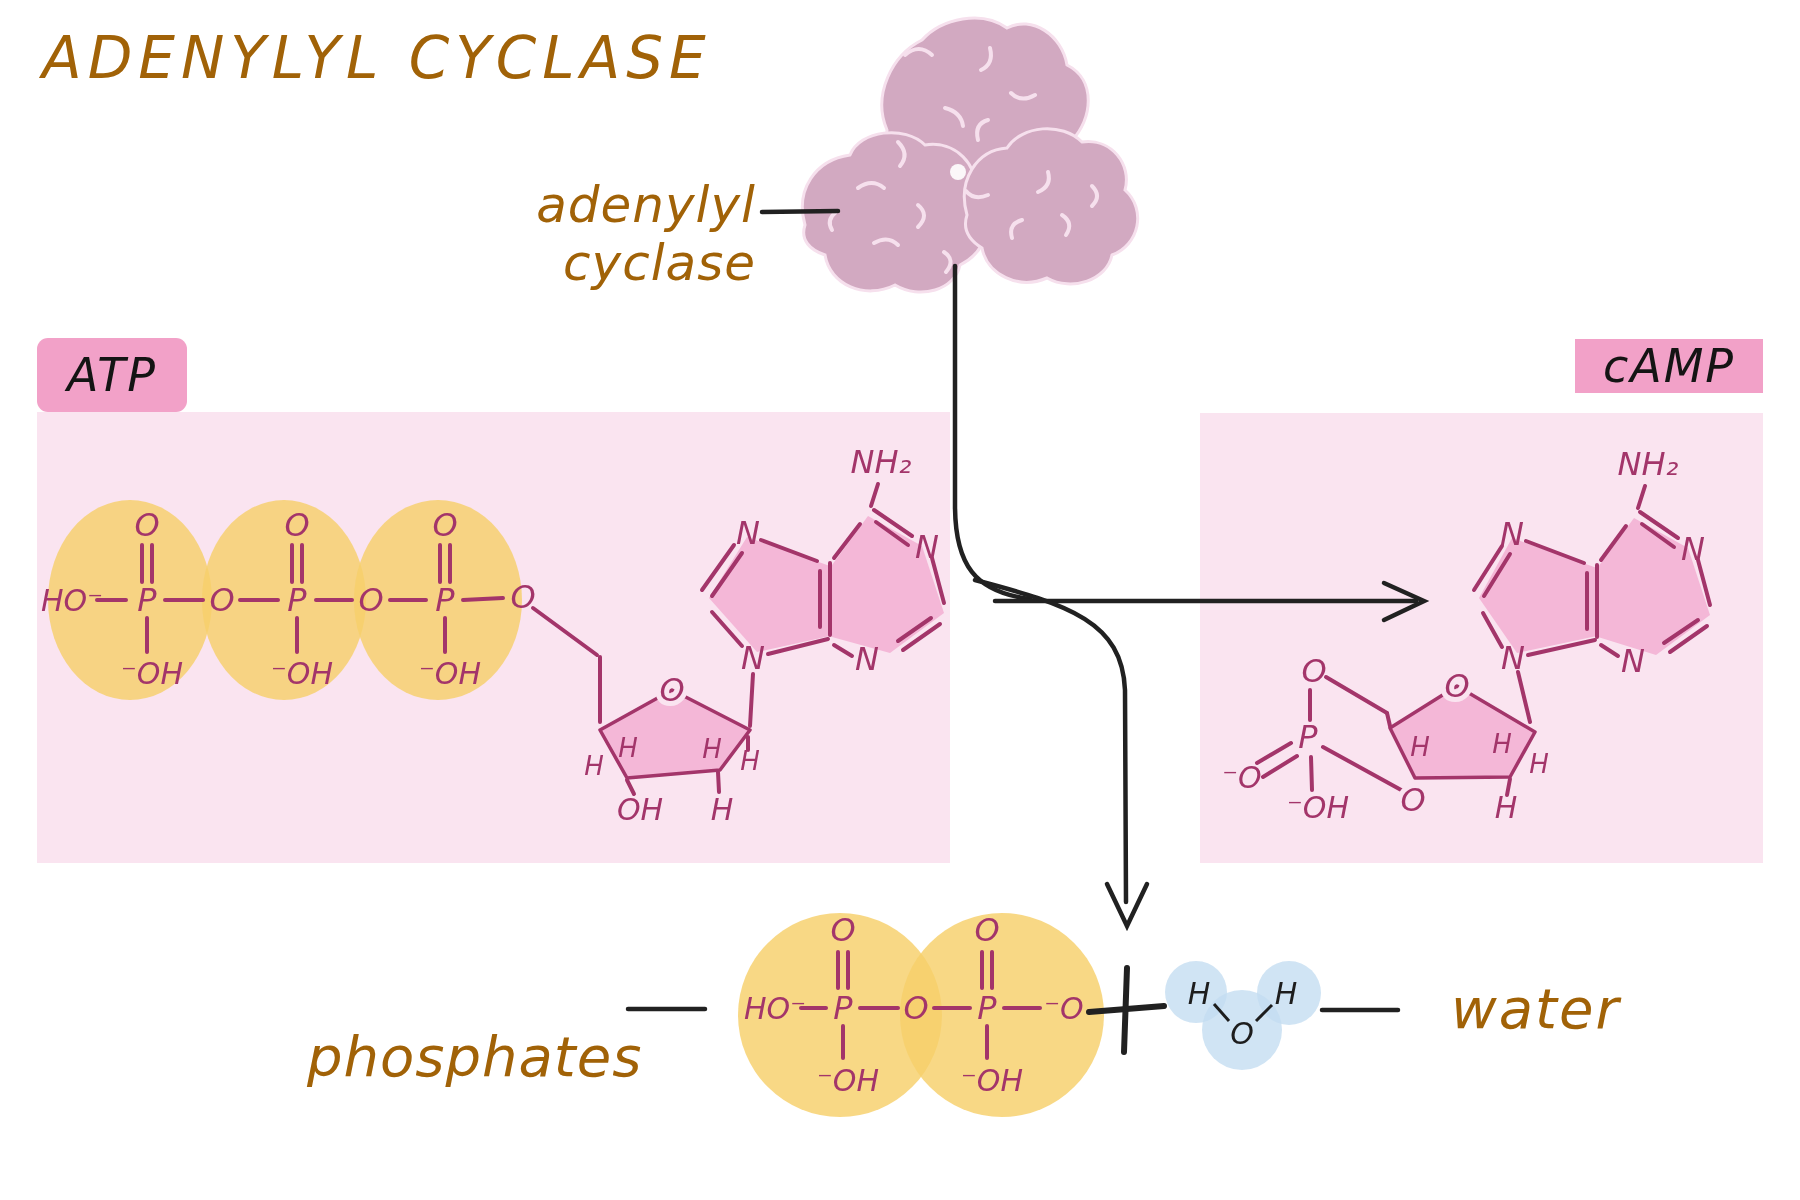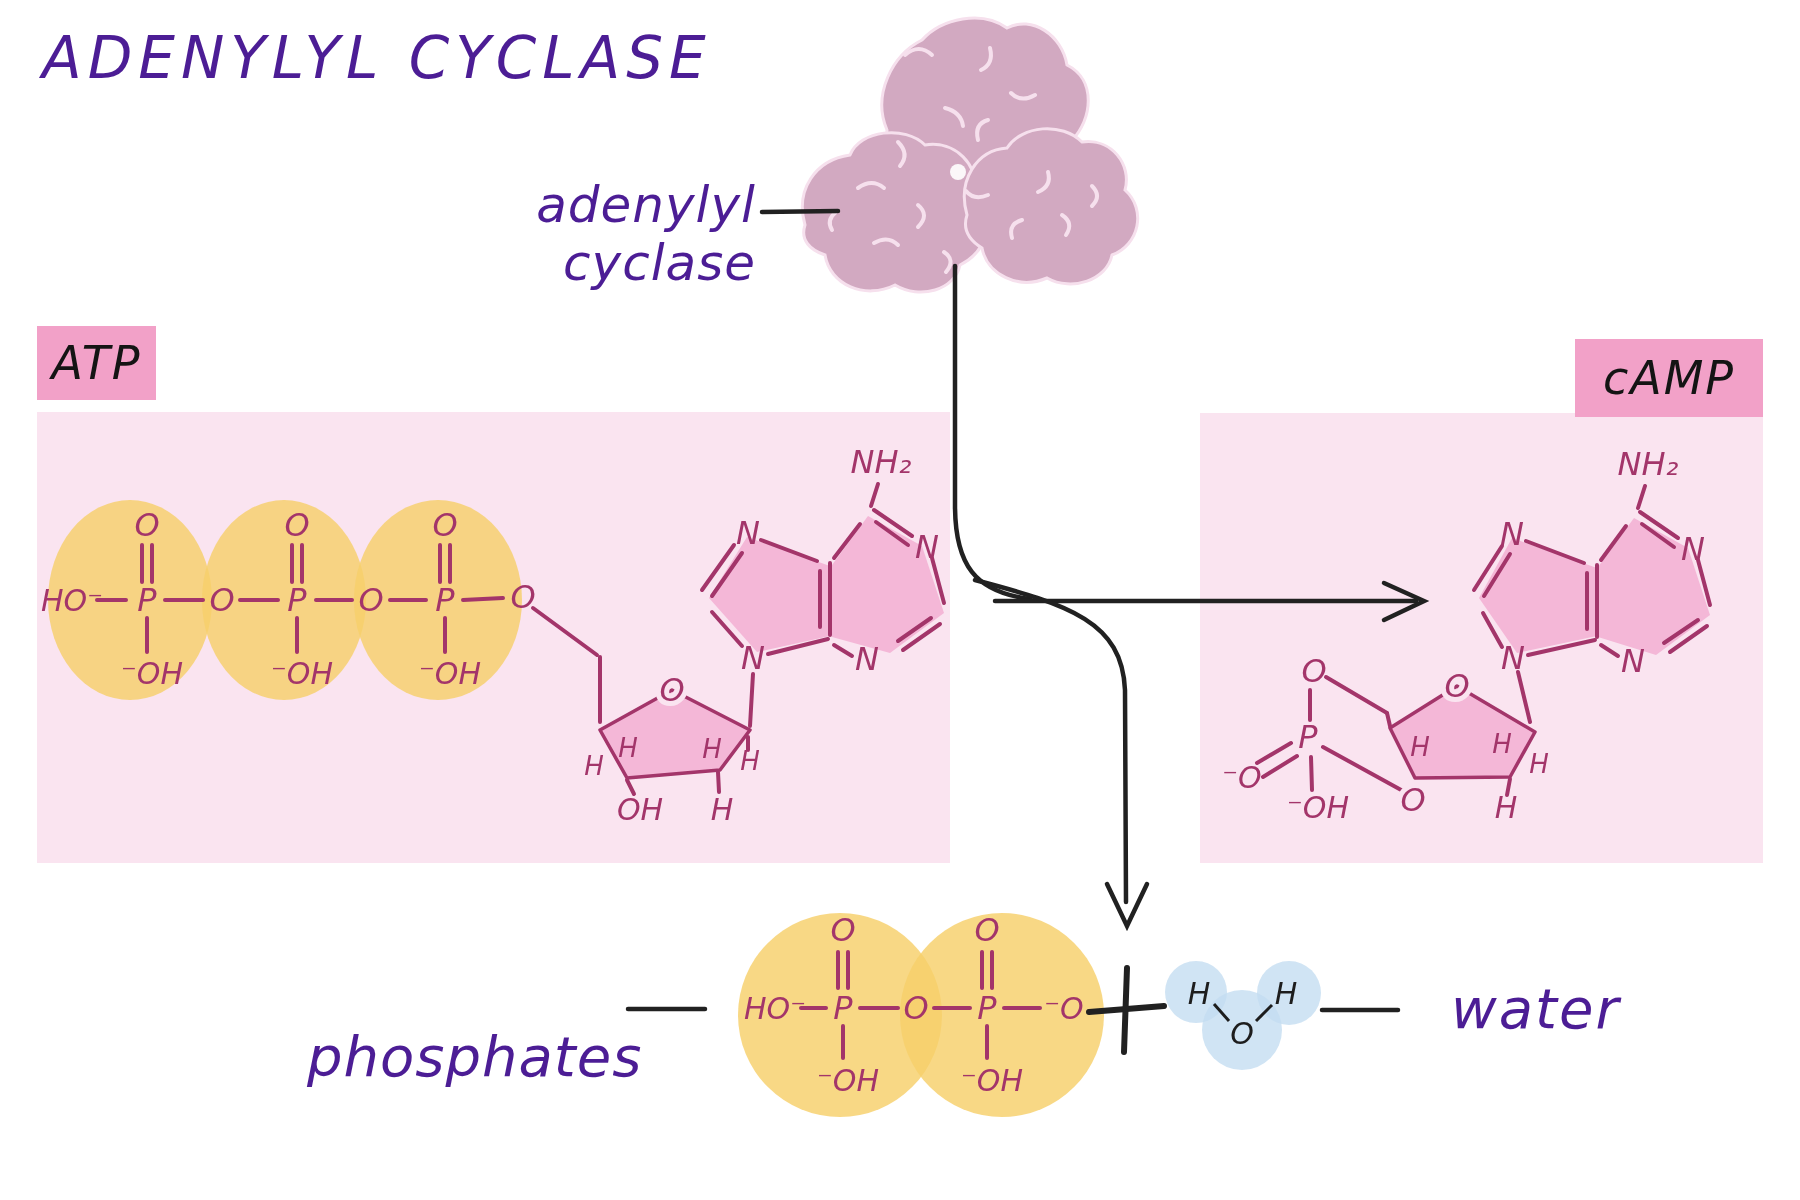--- a/index.html
+++ b/index.html
@@ -1,21 +1,21 @@
 <!DOCTYPE html>
 <html><head>
 <meta charset="utf-8">
 <style>
   html,body{margin:0;padding:0;background:#ffffff;}
   .stage{position:relative;width:1800px;height:1200px;background:#ffffff;overflow:hidden;
          font-family:"DejaVu Sans",sans-serif;}
   .panel{position:absolute;background:#fae4f0;}
   .tab{position:absolute;background:#f2a1c8;display:flex;align-items:center;justify-content:center;}
   .tab span{font-style:italic;font-size:46px;letter-spacing:2px;color:#141414;}
-  .hand{position:absolute;color:#4c1d95;font-style:italic;}
+  .hand{position:absolute;color:#a16207;font-style:italic;}
   #title{left:42px;top:24px;font-size:58px;letter-spacing:6px;font-weight:500;}
   #enzyme-label{left:388px;top:176px;width:368px;font-size:50px;text-align:right;letter-spacing:1px;}
   #phosphates-label{left:290px;top:1024px;font-size:56px;letter-spacing:1px;margin-left:17px;}
   #water-label{left:1418px;top:976px;font-size:56px;letter-spacing:2px;margin-left:33px;}
   svg{position:absolute;left:0;top:0;}
   .bond{stroke:#a3356a;stroke-width:4;stroke-linecap:round;fill:none;}
   .blk{stroke:#212121;stroke-width:4.5;stroke-linecap:round;fill:none;}
   .ct{fill:#a3356a;font-style:italic;font-size:32px;text-anchor:middle;font-family:"DejaVu Sans",sans-serif;}
   .sm{font-size:26px;}
   .tk{font-size:30px;}
@@ -28,24 +28,24 @@
   .lobe{fill:#d2a9c1;stroke:#f6e0ed;stroke-width:3;}
   .squig{stroke:#f6e0ed;stroke-width:4;fill:none;stroke-linecap:round;}
 </style>
 </head>
 <body>
 
 <div class="stage">
 
   <div class="panel" style="left:37px;top:412px;width:913px;height:451px;"></div>
   <div class="panel" style="left:1200px;top:413px;width:563px;height:450px;"></div>
-  <div class="tab" style="left:37px;top:326px;width:119px;height:74px;">
+  <div class="tab" style="left:37px;top:338px;width:150px;height:74px;border-radius:11px;">
     <span>ATP</span>
   </div>
-  <div class="tab" style="left:1575px;top:339px;width:188px;height:78px;">
+  <div class="tab" style="left:1575px;top:339px;width:188px;height:54px;">
     <span>cAMP</span>
   </div>
 
   <svg width="1800" height="1200" viewBox="0 0 1800 1200">
 
     <g>
       <path class="lobe" d="M887,130 C872,95 892,55 922,40 C942,18 982,10 1007,28 C1032,15 1062,35 1067,65 C1097,80 1092,120 1072,140 C1082,170 1057,195 1027,190 C1002,210 962,210 942,190 C912,200 882,175 887,130 Z"></path>
       <path class="lobe" d="M805,225 C795,190 815,160 850,155 C860,130 905,125 925,145 C955,140 980,165 975,195 C995,215 990,250 960,265 C955,290 920,300 895,285 C865,300 830,285 825,255 C810,250 800,240 805,225 Z"></path>
       <path class="lobe" d="M967,215 C957,180 977,150 1007,148 C1022,125 1062,122 1082,142 C1112,138 1132,165 1125,190 C1147,210 1139,245 1112,255 C1107,280 1072,292 1047,278 C1019,290 987,275 982,248 C969,240 962,230 967,215 Z"></path>
       <circle cx="958" cy="172" r="8" fill="#ffffff" opacity="0.9"></circle>

